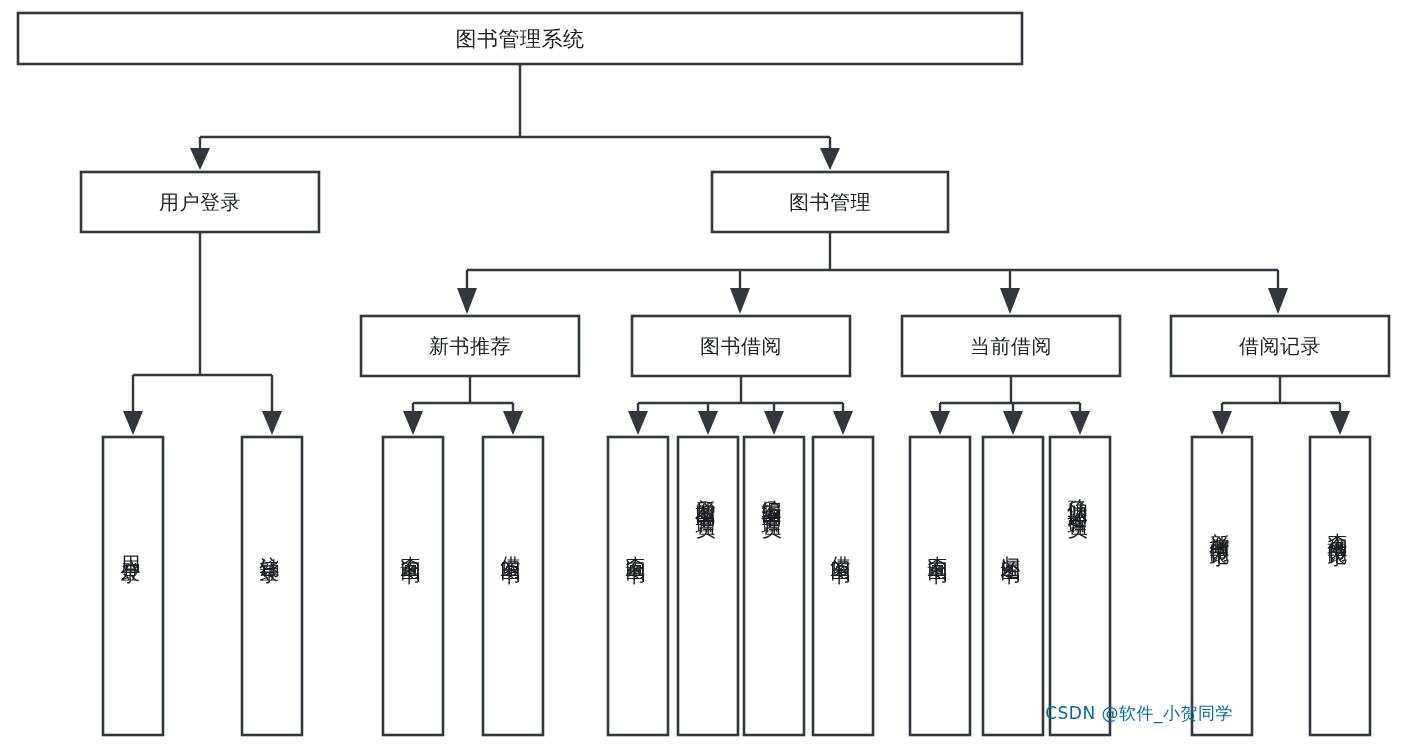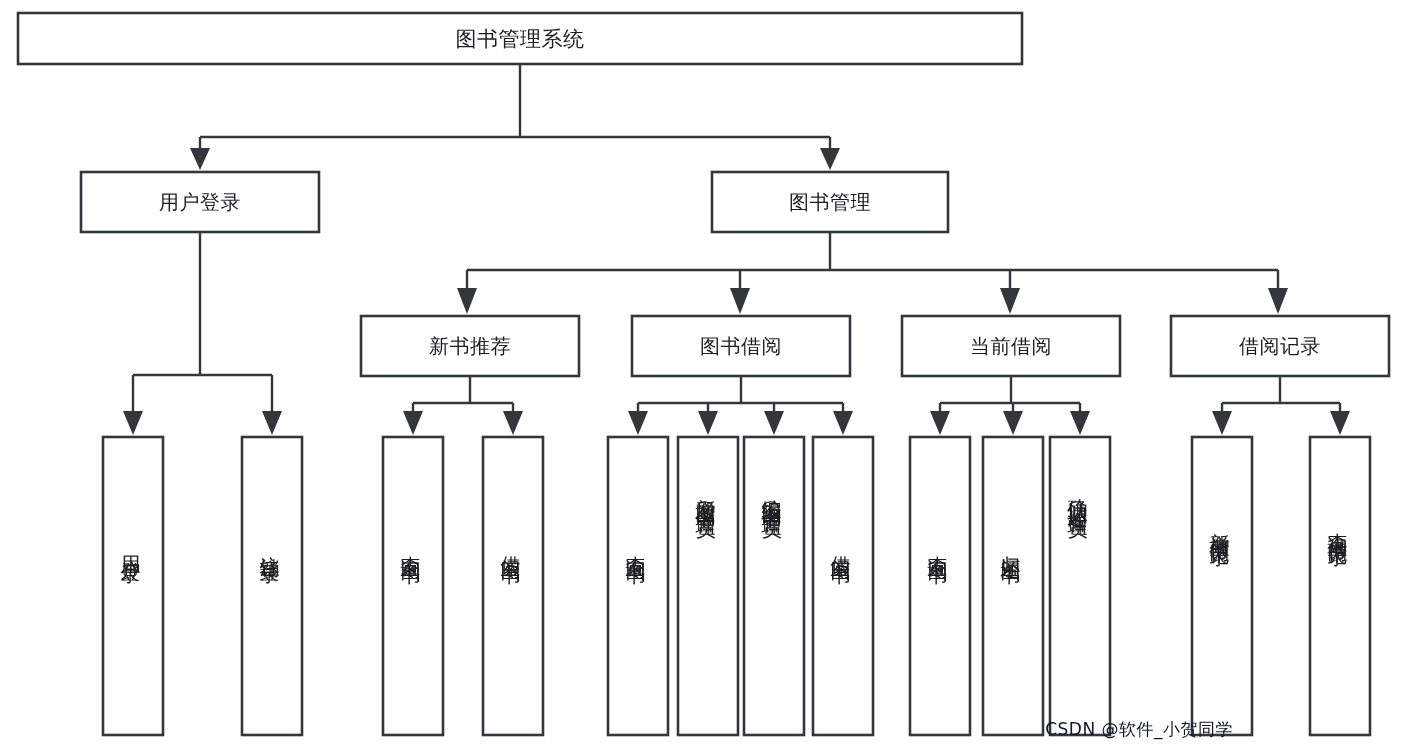--- a/index.html
+++ b/index.html
@@ -63,24 +63,24 @@
     line-height: 1.0;
     color: #1b1d20;
     letter-spacing: 3px;
     text-align: left;
     white-space: nowrap;
     pointer-events: none;
   }
   .watermark {
     position: absolute;
     right: 8px;
-    bottom: 6px;
+    bottom: 22px;
     font-family: "DejaVu Sans", "Liberation Sans", sans-serif;
     font-size: 17px;
-    color: #0f172a;
+    color: #0369a1;
     letter-spacing: 0.5px;
     white-space: nowrap;
   }
 </style>
 </head>
 <body>
 
 <div id="diagram-root">
 
   <svg class="flow" viewBox="0 0 1405 747" xmlns="http://www.w3.org/2000/svg">

